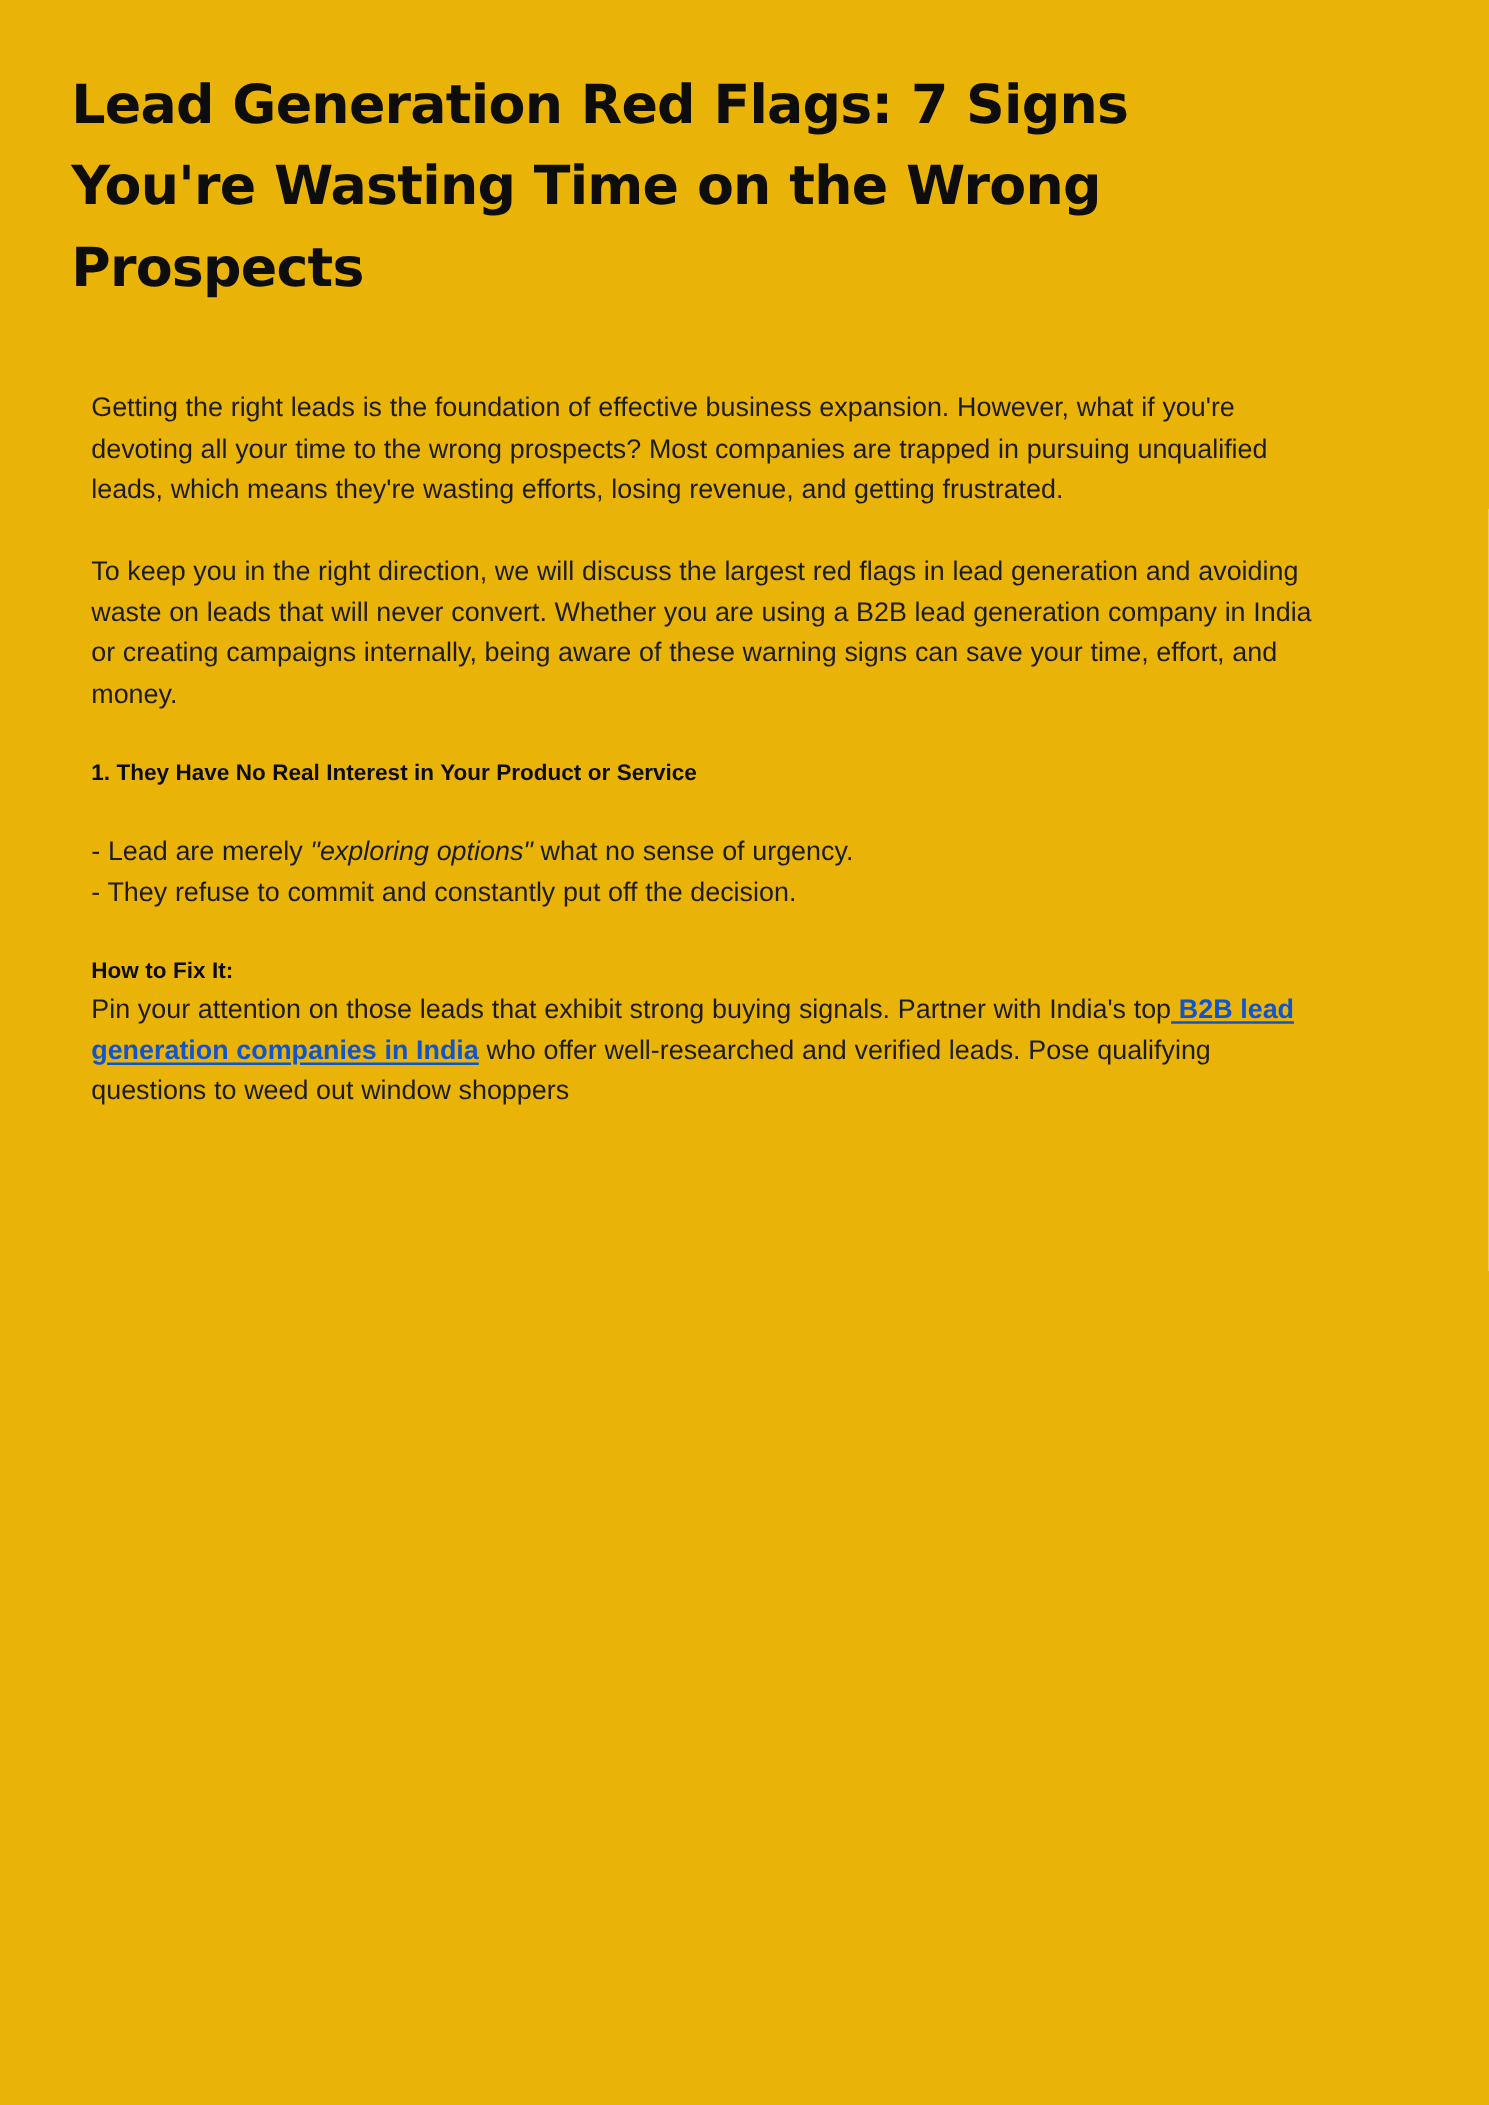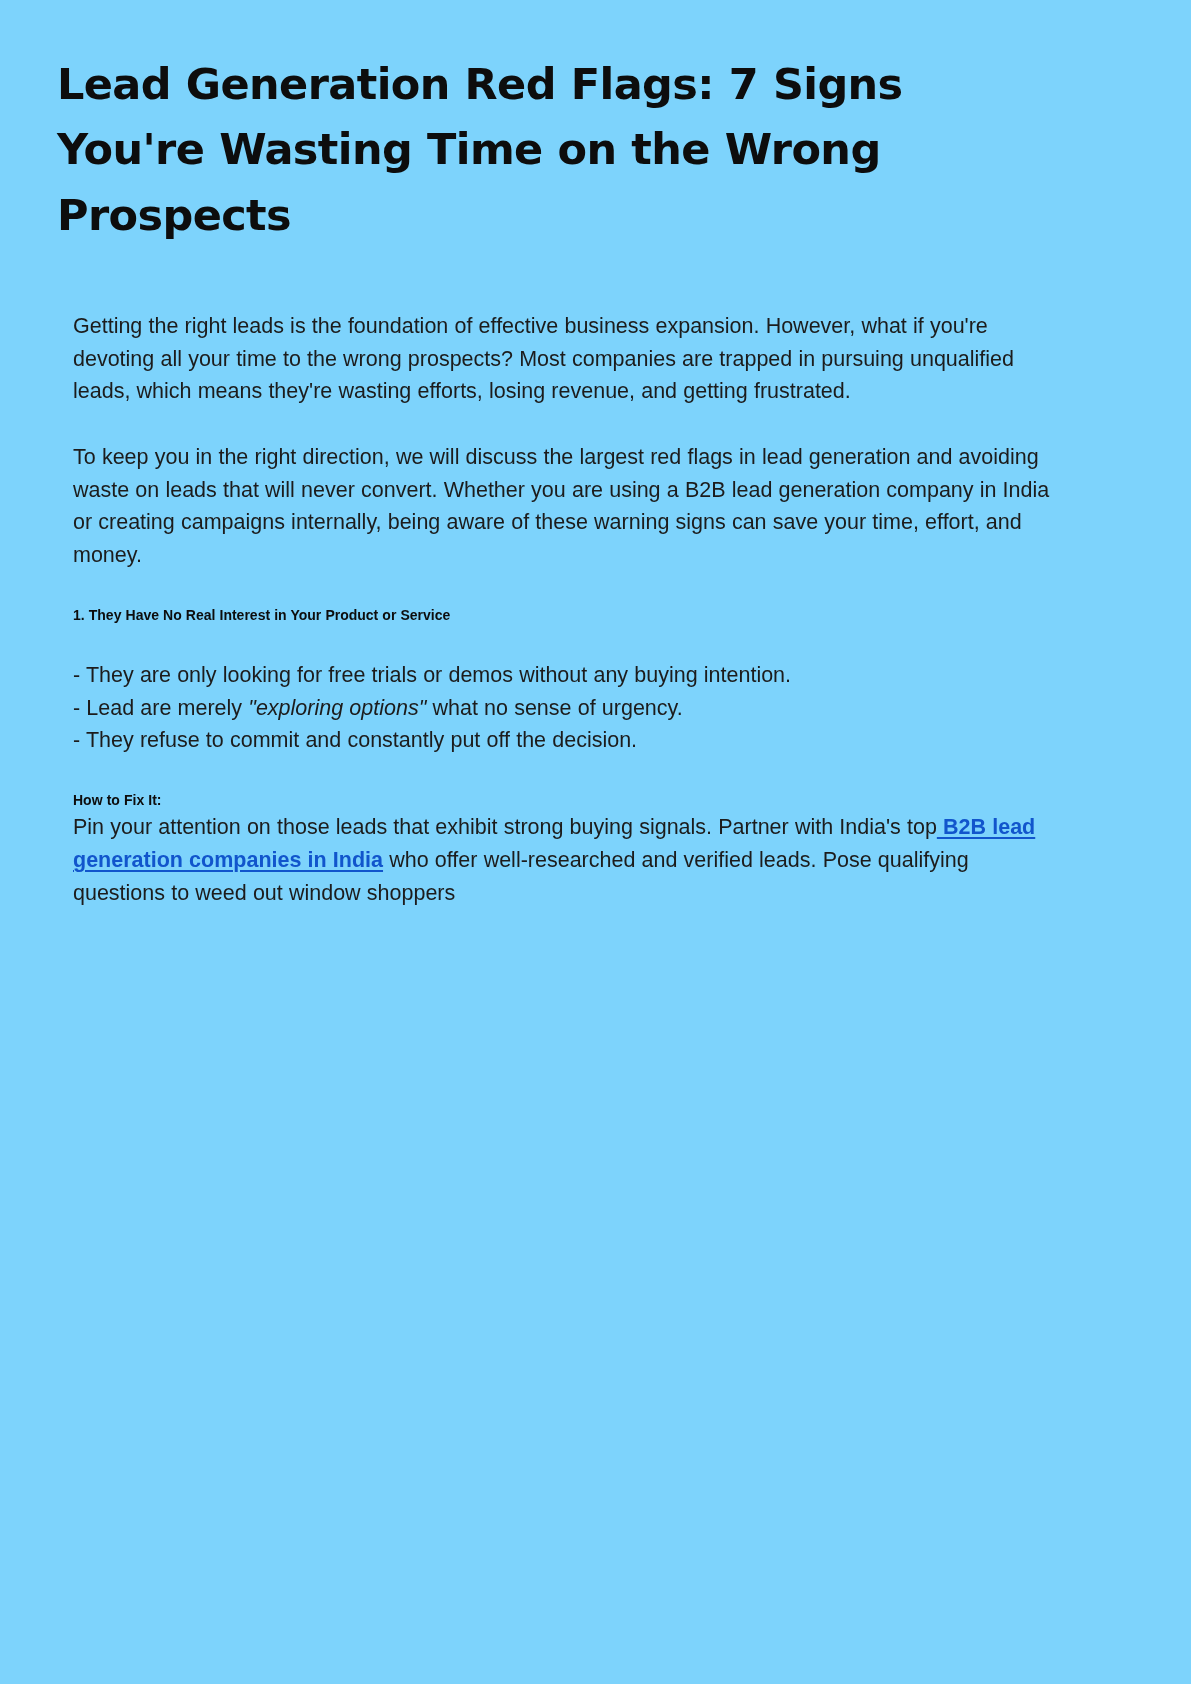--- a/index.html
+++ b/index.html
@@ -11,21 +11,21 @@
   body {
     width: 1191px;
     height: 1684px;
     font-family: "Liberation Sans", sans-serif;
     color: #1a1a1a;
     overflow: hidden;
   }
   .page {
     width: 1191px;
     min-height: 1684px;
-    background: #7dd3fc;
+    background: #eab308;
     box-sizing: border-box;
     padding: 52px 132px 40px 57px;
   }
   .doc-title {
     font-family: "DejaVu Sans", sans-serif;
     font-weight: bold;
     font-size: 43px;
     line-height: 1.52;
     letter-spacing: -0.6px;
     color: #0d0d0d;
@@ -43,21 +43,21 @@
     color: #1c1c1c;
     margin: 0 0 33px 16px;
     max-width: 1002px;
     word-spacing: 0.2px;
   }
   p.para:last-child {
     margin-bottom: 0;
   }
   .sec-head {
     font-weight: bold;
-    font-size: 14px;
+    font-size: 18px;
     line-height: 1.52;
     color: #0d0d0d;
     display: block;
   }
   .ital {
     font-style: italic;
   }
   a.inline-link,
   .inline-link {
     color: #1155cc;
@@ -84,21 +84,20 @@
 
     <p class="para">Getting the right leads is the foundation of effective business expansion. However, what if you're devoting all your time to the wrong prospects? Most companies are trapped in pursuing unqualified leads, which means they're wasting efforts, losing revenue, and getting frustrated.</p>
 
     <p class="para">To keep you in the right direction, we will discuss the largest red flags in lead generation and avoiding waste on leads that will never convert. Whether you are using a B2B lead generation company in India or creating campaigns internally, being aware of these warning signs can save your time, effort, and money.</p>
 
     <p class="para">
       <span class="sec-head">1. They Have No Real Interest in Your Product or Service</span>
     </p>
 
     <p class="para">
-        <span class="list-line">- They are only looking for free trials or demos without any buying intention.</span>
         <span class="list-line"><span>- Lead are merely </span><span class="ital">"exploring options"</span><span> what no sense of urgency.</span></span>
         <span class="list-line">- They refuse to commit and constantly put off the decision.</span>
     </p>
 
     <p class="para tight">
       <span class="sec-head">How to Fix It:</span><span>Pin your attention on those leads that exhibit strong buying signals. Partner with India's top</span><a href="#" class="inline-link"> B2B lead generation companies in India</a><span> who offer well-researched and verified leads. Pose qualifying questions to weed out window shoppers</span>
     </p>
 
   </div>
 </div>

